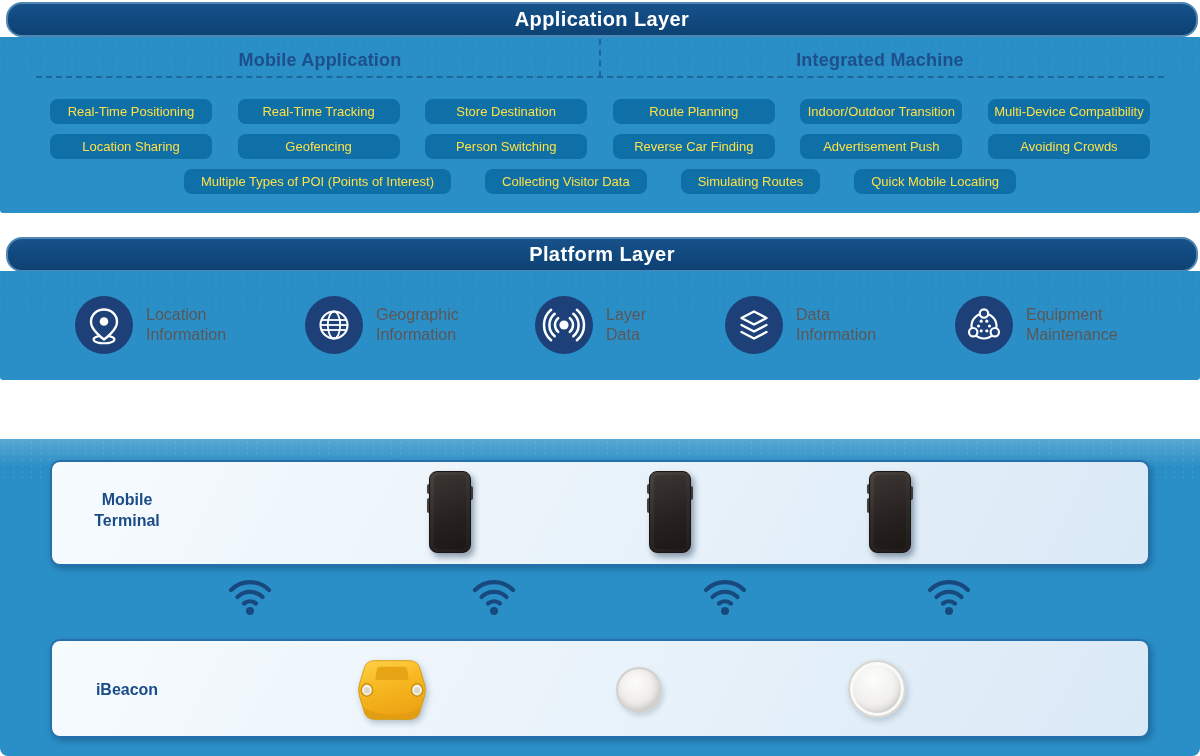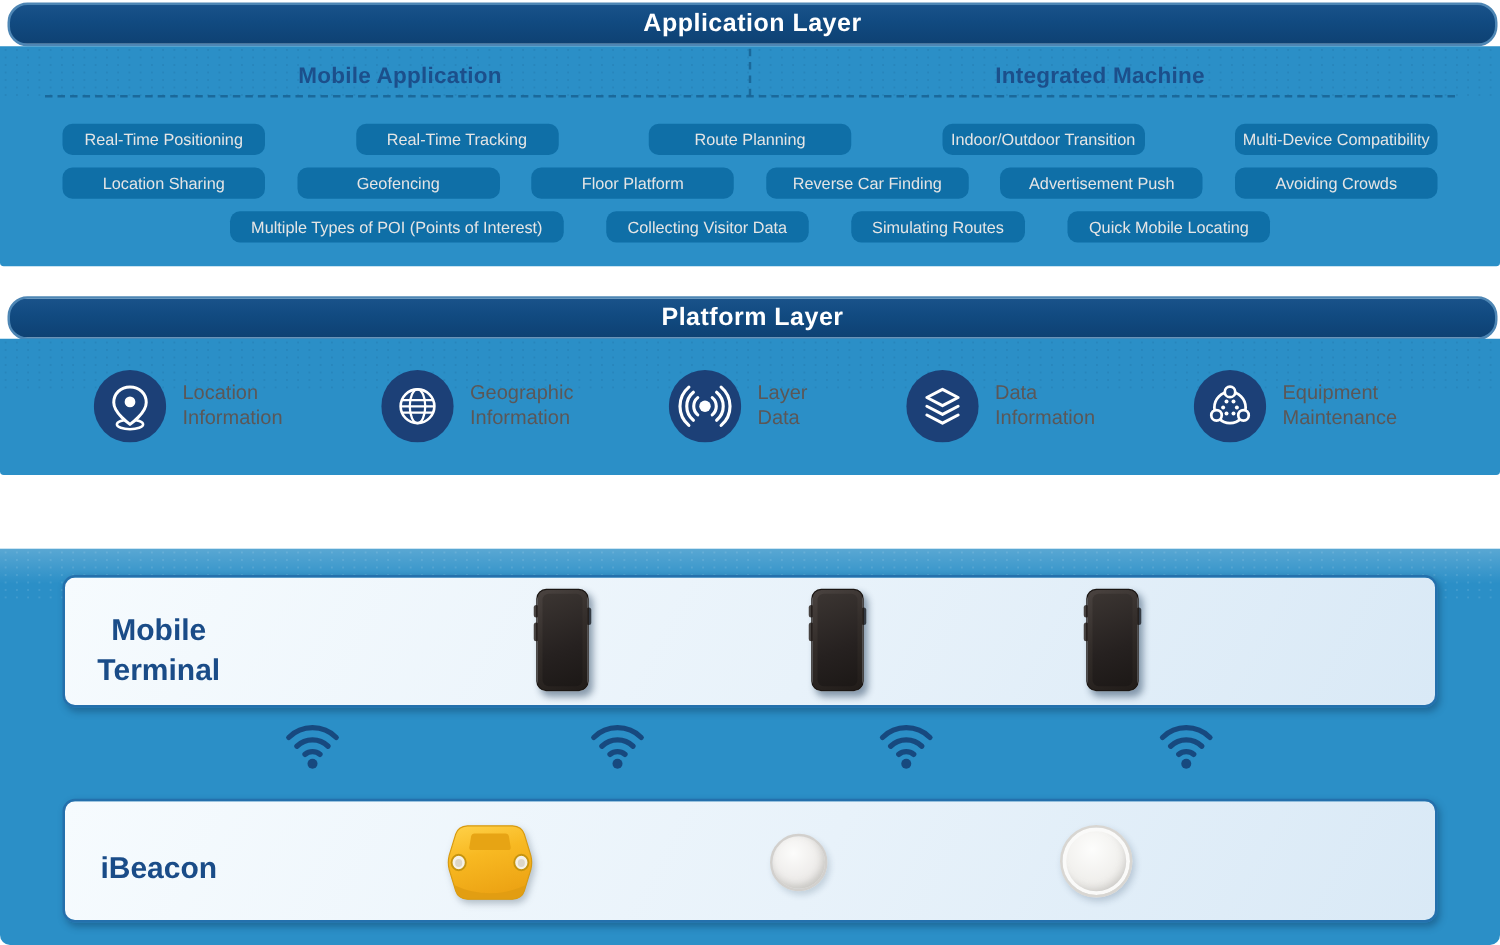--- a/index.html
+++ b/index.html
@@ -42,21 +42,21 @@
   }
   .pill-row{
     position:absolute;left:50px;width:1100px;display:flex;justify-content:space-between;
   }
   .pill-row-center{
     position:absolute;left:0;width:1200px;display:flex;justify-content:center;gap:34px;
   }
   .pill{
     height:25px;border-radius:8px;background:#0f6fa7;
     display:flex;align-items:center;justify-content:center;
-    color:#e5e5e5;font-size:13px;white-space:nowrap;
+    color:#fde047;font-size:13px;white-space:nowrap;
   }
   .pill-fixed{width:162px;}
   .pill-auto{padding:0 17px;}
   
   .platform-item{
     position:absolute;top:296px;display:flex;align-items:center;gap:13px;
   }
   .platform-icon{width:58px;height:58px;display:block;}
   .platform-label{
     color:#5b5757;font-size:16px;line-height:1.28;
@@ -66,21 +66,21 @@
     position:absolute;left:0;right:0;top:0;height:28px;pointer-events:none;
     background:linear-gradient(180deg,rgba(255,255,255,.22),rgba(255,255,255,0));
   }
   .panel{
     position:absolute;left:50px;width:1100px;border-radius:10px;
     background:linear-gradient(118deg,#f6fbfe 0%,#e8f2fa 55%,#d9e9f6 100%);
     border:2px solid #2470ac;
     box-shadow:2px 3px 6px rgba(8,40,72,.35);
   }
   .panel-label{
-    position:absolute;color:#1a4c88;font-size:24px;font-weight:bold;
+    position:absolute;color:#1a4c88;font-size:16px;font-weight:bold;
     line-height:1.32;text-align:center;
   }
   .phone{position:absolute;width:42px;height:82px;}
   .phone .side-btn{position:absolute;background:#4a4441;border-radius:2px;width:4px;}
   .phone .pbody{
     position:absolute;inset:0;border-radius:8px;border:1px solid #1a1512;
     background:linear-gradient(150deg,#4a4340 0%,#332d2a 45%,#211c19 100%);
     box-shadow:3px 4px 6px rgba(15,45,75,.45);
   }
   .phone .pscreen{
@@ -114,28 +114,29 @@
   <div class="layer-body" style="top:37px;height:176px;border-radius:0 0 3px 3px;">
     <div class="speckle"></div>
     <div class="col-heading" style="left:20px;">Mobile Application</div>
     <div class="col-heading" style="left:580px;">Integrated Machine</div>
     <div class="dash-h"></div>
     <div class="dash-v"></div>
 
     <div class="pill-row" style="top:62px;">
       <div class="pill pill-fixed">Real-Time Positioning</div>
       <div class="pill pill-fixed">Real-Time Tracking</div>
+      <div class="pill pill-fixed">Store Destination</div>
       <div class="pill pill-fixed">Route Planning</div>
       <div class="pill pill-fixed">Indoor/Outdoor Transition</div>
       <div class="pill pill-fixed">Multi-Device Compatibility</div>
     </div>
     <div class="pill-row" style="top:97px;">
       <div class="pill pill-fixed">Location Sharing</div>
       <div class="pill pill-fixed">Geofencing</div>
-      <div class="pill pill-fixed">Floor Platform</div>
+      <div class="pill pill-fixed">Person Switching</div>
       <div class="pill pill-fixed">Reverse Car Finding</div>
       <div class="pill pill-fixed">Advertisement Push</div>
       <div class="pill pill-fixed">Avoiding Crowds</div>
     </div>
     <div class="pill-row-center" style="top:132px;">
       <div class="pill pill-auto">Multiple Types of POI (Points of Interest)</div>
       <div class="pill pill-auto">Collecting Visitor Data</div>
       <div class="pill pill-auto">Simulating Routes</div>
       <div class="pill pill-auto">Quick Mobile Locating</div>
     </div>

